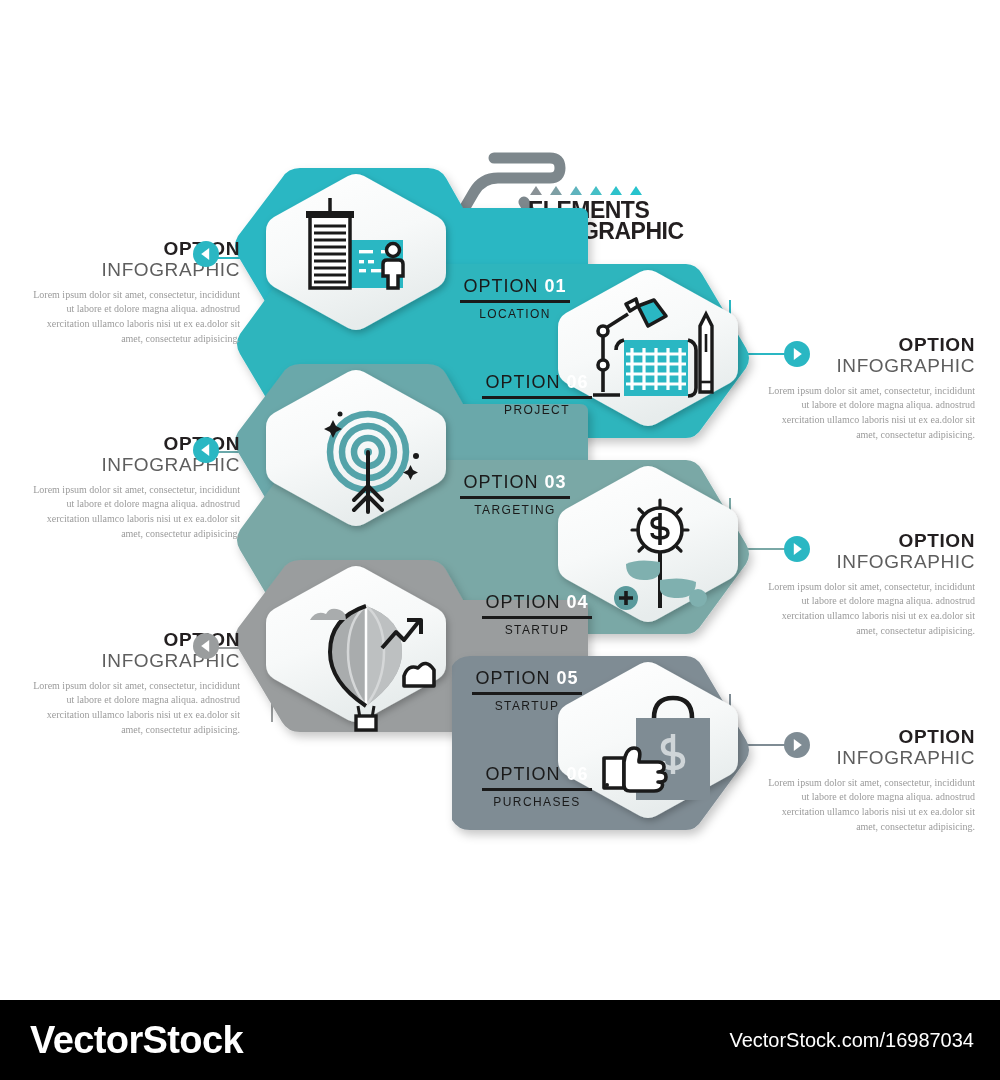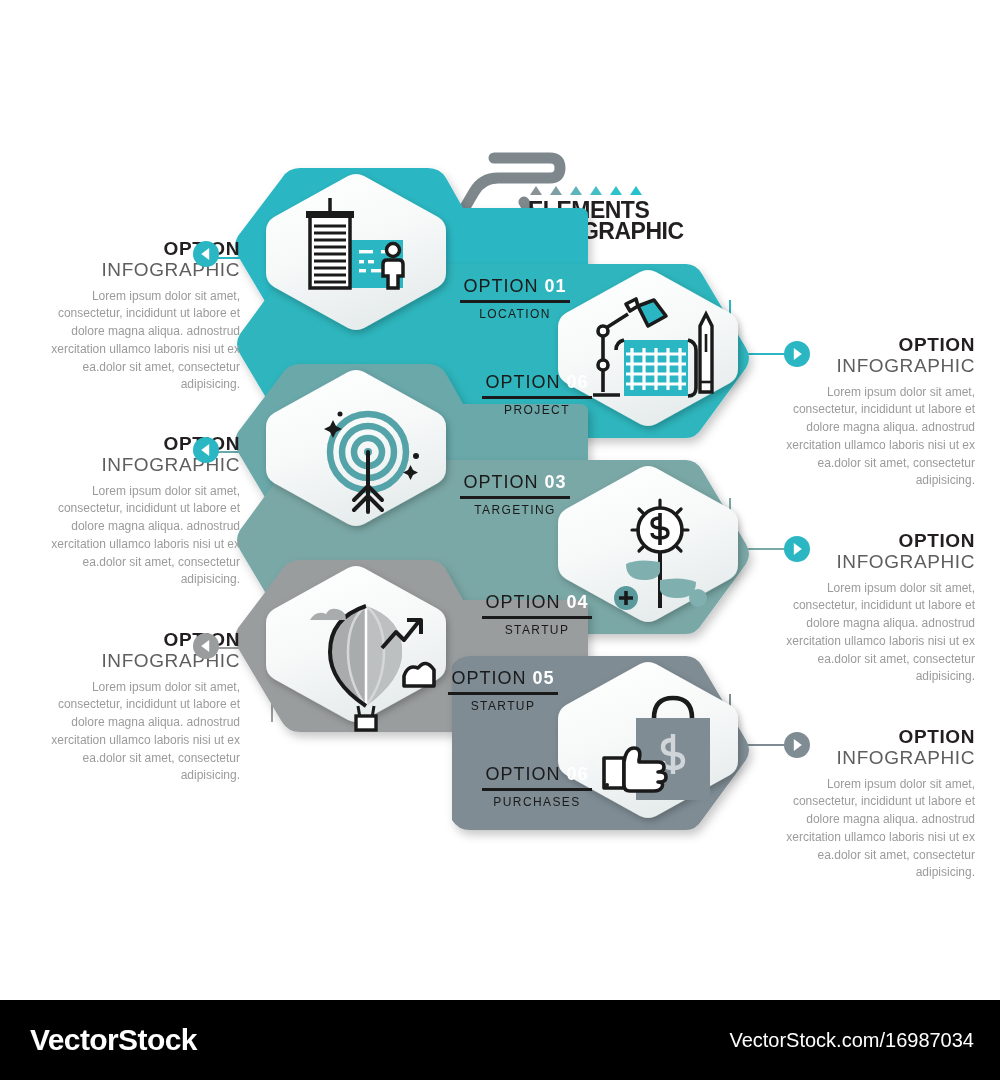--- a/index.html
+++ b/index.html
@@ -27,35 +27,35 @@
   .opt-word { color:#1a1a1a; font-weight:normal; }
   .opt-num  { color:#ffffff; font-weight:bold; }
   .opt-rule { height:3px; background:#1a1a1a; margin:3px auto 4px; }
   .opt-sub  { font-size:12px; letter-spacing:1.4px; color:#1a1a1a;
               font-family:"Liberation Sans", sans-serif; }
 
   
   .side { position:absolute; width:215px; }
   .side .t1 { font-size:19px; font-weight:bold; color:#231f20; letter-spacing:0.6px; line-height:1.12; }
   .side .t2 { font-size:19px; font-weight:normal; color:#5e5e5e; letter-spacing:0.6px; line-height:1.12; }
-  .side .body { margin-top:7px; font-size:12px; color:#9b9b9b; line-height:1.48; }
+  .side .body { margin-top:7px; font-size:10px; color:#9b9b9b; line-height:1.48;font-family:Liberation Serif, serif; }
   .side.left { text-align:right; }
   .side.right { text-align:right; }
 
   .marker { position:absolute; width:26px; height:26px; border-radius:50%; }
   .marker i { position:absolute; top:50%; left:50%; width:0; height:0; }
   .marker.lt i { transform:translate(-60%,-50%);
       border-top:6px solid transparent; border-bottom:6px solid transparent; border-right:8px solid #fff; }
   .marker.rt i { transform:translate(-40%,-50%);
       border-top:6px solid transparent; border-bottom:6px solid transparent; border-left:8px solid #fff; }
 
   
   #footer { position:absolute; left:0; top:1000px; width:1000px; height:80px; background:#000; }
   #footer .fl { position:absolute; left:30px; top:50%; transform:translateY(-50%);
-                color:#fff; font-size:30px; font-weight:bold; letter-spacing:-0.6px;
+                color:#fff; font-size:38px; font-weight:bold; letter-spacing:-0.6px;
                 font-family:"Liberation Sans", sans-serif; }
   #footer .fr { position:absolute; right:26px; top:50%; transform:translateY(-50%);
                 color:#fff; font-size:20px; font-family:"Liberation Sans", sans-serif; }
 </style>
 </head>
 <body>
 
 <div id="canvas">
 
   <div class="logo">
@@ -355,21 +355,21 @@
 
   <div class="labelblock" style="left:446px;top:544px;width:182px;margin-top:48px;">
     <div class="opt-line">
       <span class="opt-word">OPTION</span>
       <span class="opt-num">04</span>
     </div>
     <div class="opt-rule" style="width:110px"></div>
     <div class="opt-sub">STARTUP</div>
   </div>
 
-  <div class="labelblock" style="left:412px;top:668px;width:182px;">
+  <div class="labelblock" style="left:436px;top:668px;width:182px;">
     <div class="opt-line">
       <span class="opt-word">OPTION</span>
       <span class="opt-num">05</span>
     </div>
     <div class="opt-rule" style="width:110px"></div>
     <div class="opt-sub">STARTUP</div>
   </div>
 
   <div class="labelblock" style="left:446px;top:764px;width:182px;">
     <div class="opt-line">

